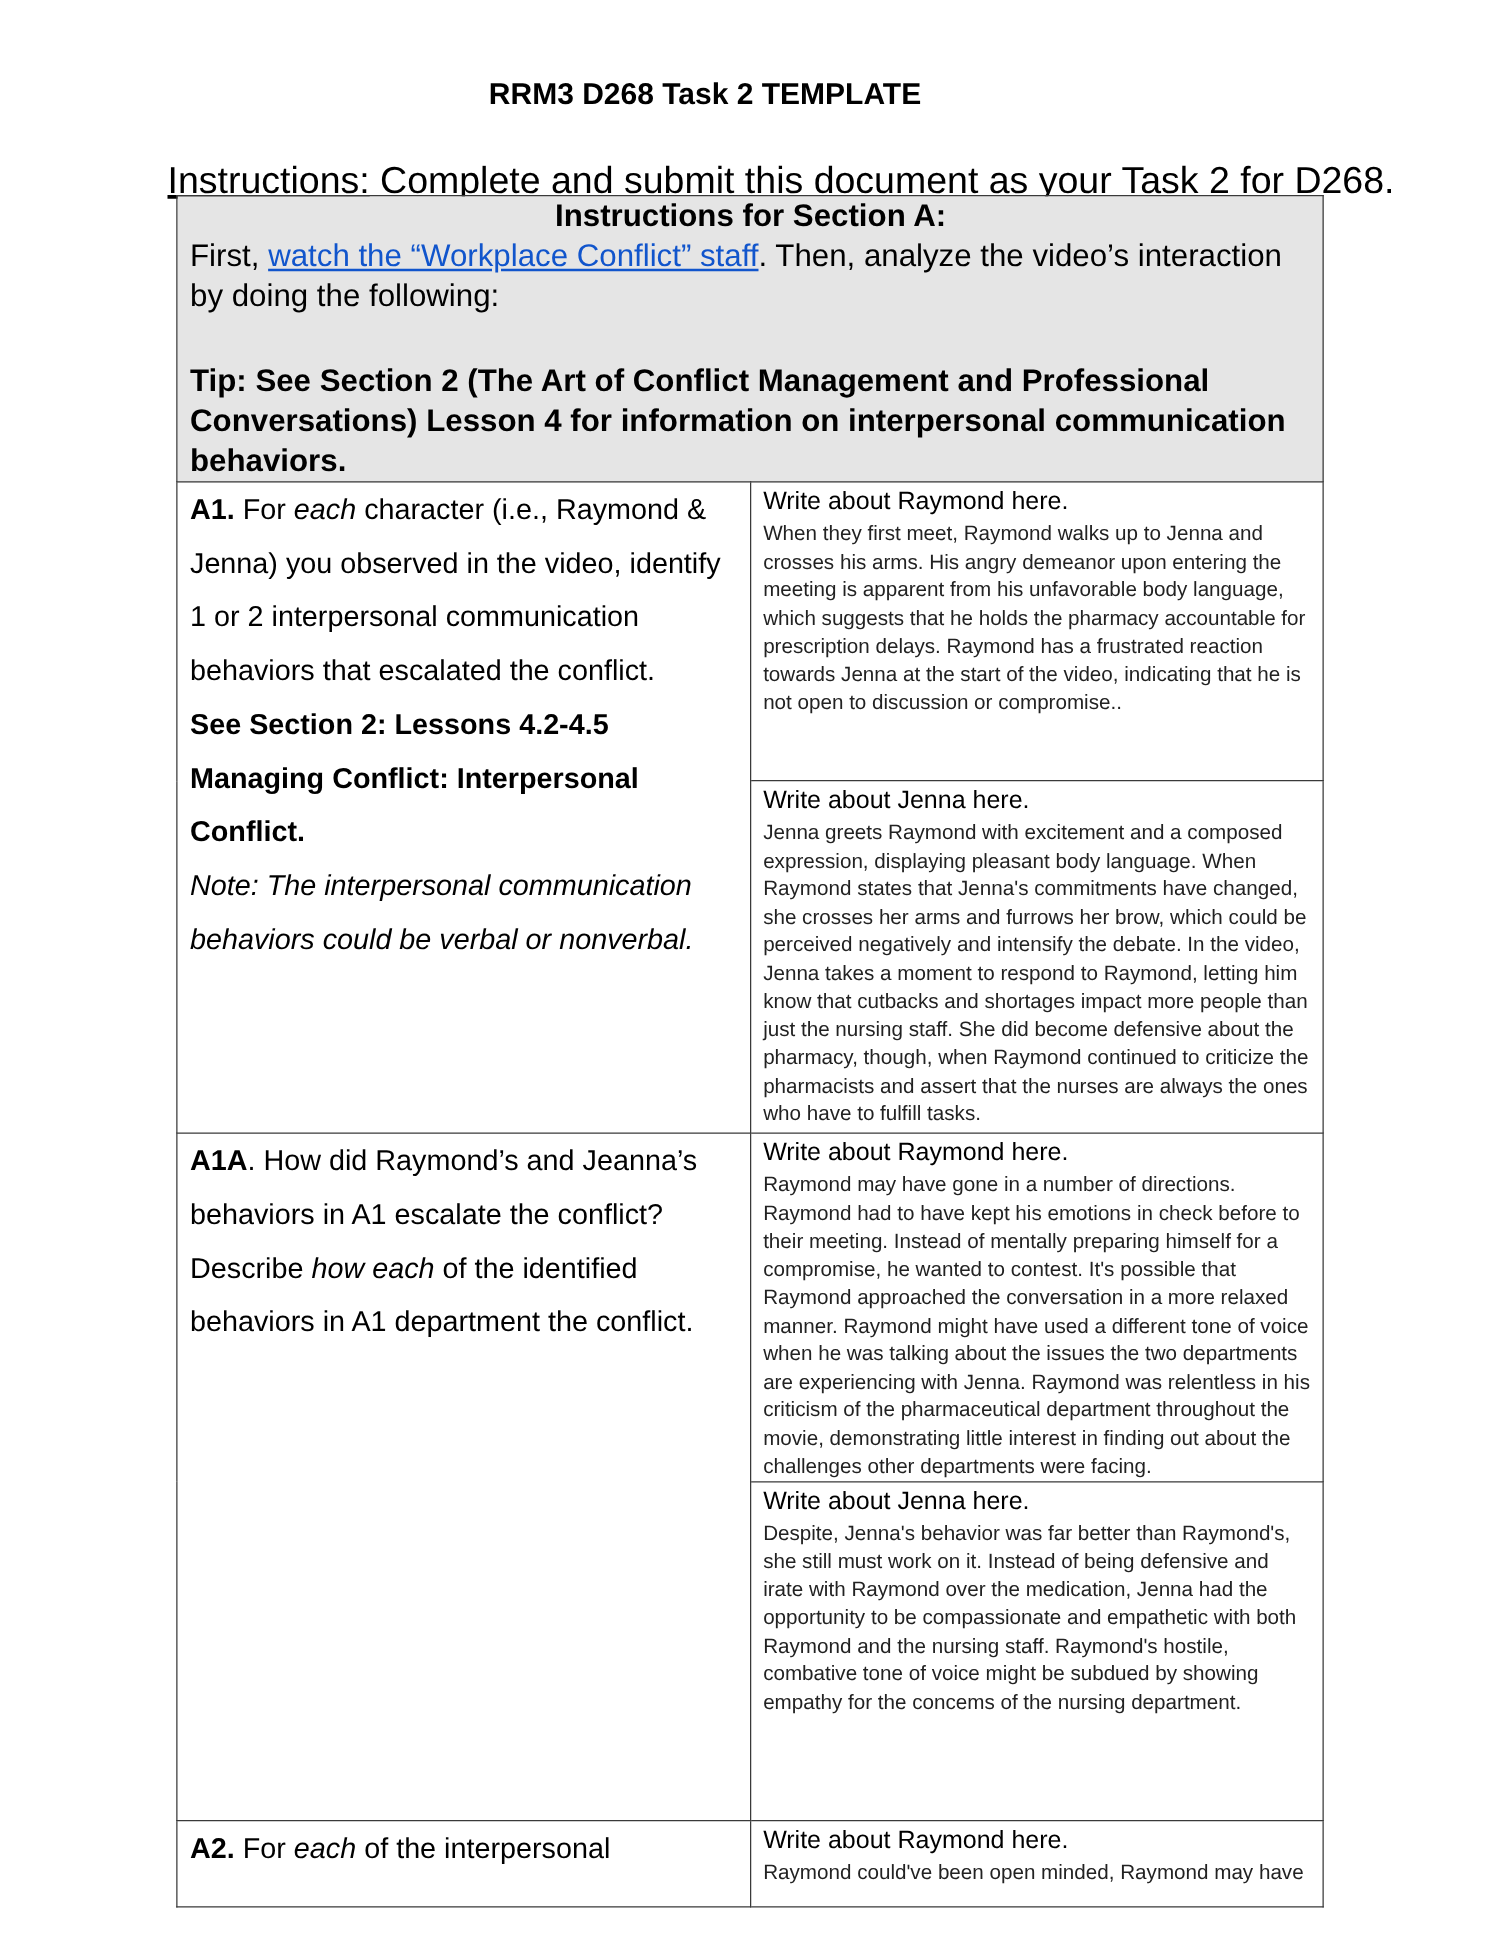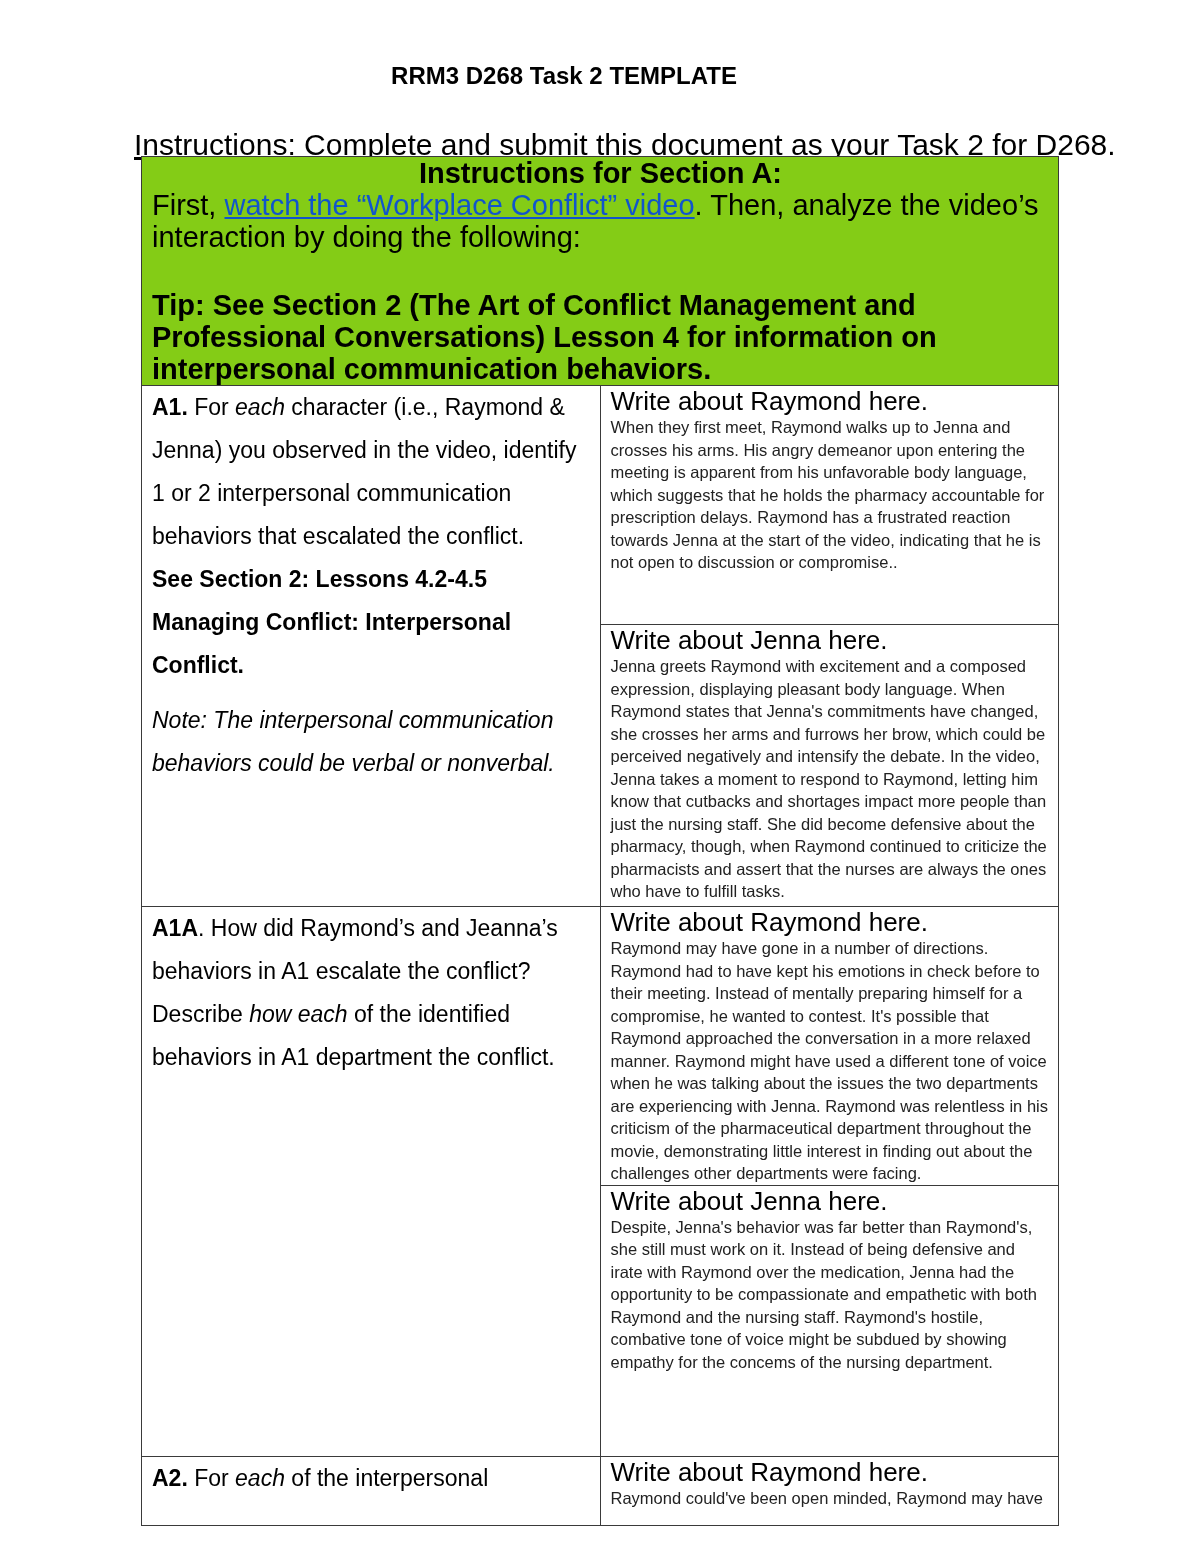--- a/index.html
+++ b/index.html
@@ -5,44 +5,44 @@
   html, body { margin: 0; padding: 0; background: #ffffff; }
   body { width: 1200px; height: 1553px; position: relative; overflow: hidden;
          font-family: "Liberation Sans", sans-serif; color: #000; }
   .title { position: absolute; top: 62px; left: 0; width: 1128px; text-align: center;
            font-size: 24px; font-weight: bold; }
   .instr { position: absolute; top: 128px; left: 134px; font-size: 30px; white-space: nowrap; }
   .instr u { text-decoration: underline; }
   table.doc { position: absolute; top: 156px; left: 141px; width: 918px; border-collapse: collapse;
               table-layout: fixed; }
   table.doc td { border: 1.5px solid #3a3a3a; vertical-align: top; padding: 0 9px 0 10px; }
-  td.header { background: #84cc16; padding: 2px 10px 4px 11px; font-size: 29px; line-height: 32px; }
+  td.header { background: #e5e5e5; padding: 2px 10px 4px 11px; font-size: 25px; line-height: 32px; }
   .hdr-title { text-align: center; font-weight: bold; }
   .hdr-link { color: #1155cc; text-decoration: underline; cursor: pointer; }
   .hdr-tip { font-weight: bold; margin-top: 36px; }
   td.left { width: 324px; font-size: 23px; line-height: 43px; padding-top: 1px; }
   td.right { font-size: 16.5px; line-height: 22.5px; color: #222; padding-top: 2px; }
-  .resp-head { font-size: 26px; line-height: 30px; color: #000; }
+  .resp-head { font-size: 20px; line-height: 30px; color: #000; }
   .b { font-weight: bold; }
   .i { font-style: italic; }
-  .note { font-style: italic; margin-top: 12px; }
+  .note { font-style: italic; margin-top: 0; }
 </style>
 </head>
 <body>
 
 <div class="title">RRM3 D268 Task 2 TEMPLATE</div>
 
 <div class="instr"><u>Instructions:</u><span> Complete and submit this document as your Task 2 for D268.</span></div>
 
 <table class="doc">
   <tbody>
       <tr>
     <td class="header" colspan="2">
       <div class="hdr-title">Instructions for Section A:</div>
-      <div><span>First, </span><a class="hdr-link">watch the “Workplace Conflict” video</a><span>. Then, analyze the video’s interaction by doing the following:</span></div>
+      <div><span>First, </span><a class="hdr-link">watch the “Workplace Conflict” staff</a><span>. Then, analyze the video’s interaction by doing the following:</span></div>
       <div class="hdr-tip">Tip: See Section 2 (The Art of Conflict Management and Professional Conversations) Lesson 4 for information on interpersonal communication behaviors.</div>
     </td>
   </tr>
 
   <tr>
     <td class="left" rowspan="2" style="height:520px;">
       <div><span class="b">A1.</span><span> For </span><span class="i">each</span><span> character (i.e., Raymond &amp; Jenna) you observed in the video, identify 1 or 2 interpersonal communication behaviors that escalated the conflict.</span></div>
       <div class="b">See Section 2: Lessons 4.2-4.5 Managing Conflict: Interpersonal Conflict.</div>
       <div class="note">Note: The interpersonal communication behaviors could be verbal or nonverbal.</div>
     </td>

